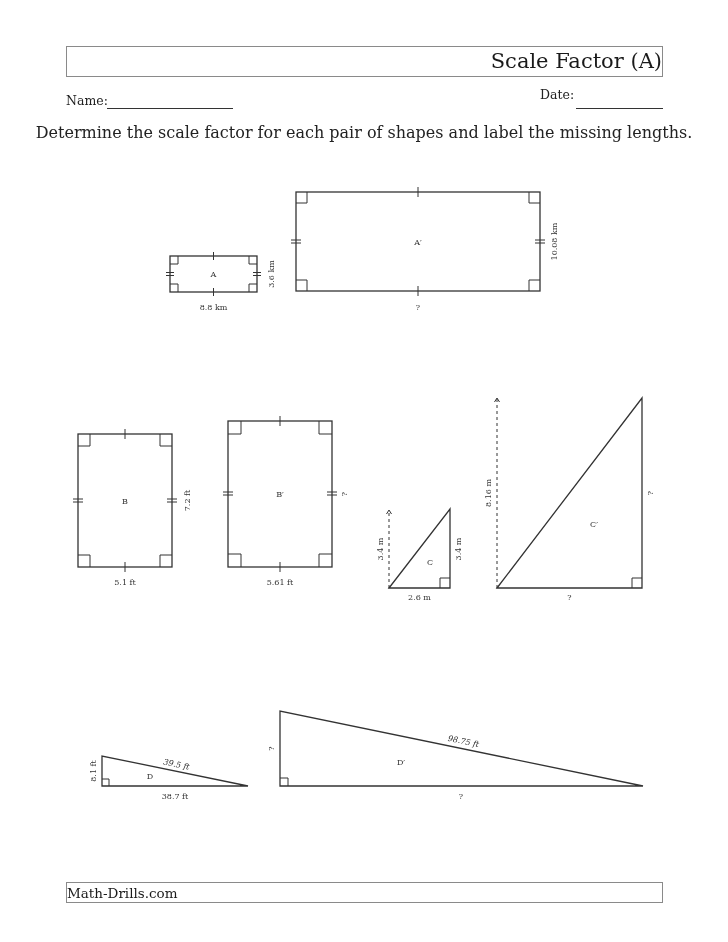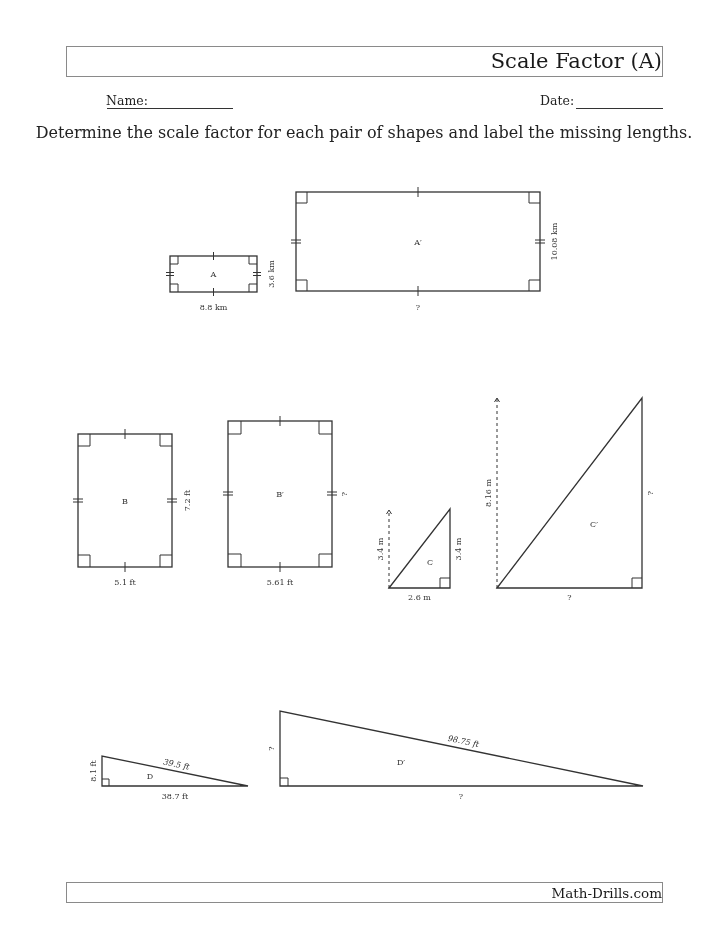--- a/index.html
+++ b/index.html
@@ -6,36 +6,36 @@
     body { width: 728px; height: 942px; position: relative; overflow: hidden;
            font-family: "DejaVu Serif", "Liberation Serif", serif; color: #222; }
     .title-box { position: absolute; left: 66px; top: 46px; width: 595px; height: 29px;
                  border: 1px solid #8a8a8a; text-align: right; }
     .title-text { font-family: "DejaVu Serif", serif; font-size: 21px; line-height: 29px; color: #1a1a1a; }
     .field-label { position: absolute; font-size: 12.5px; color: #222; }
     .field-line { position: absolute; border-bottom: 1px solid #333; height: 0; }
     .instructions { position: absolute; left: 0; width: 728px; top: 123px; text-align: center;
                     font-size: 16px; color: #222; }
     .footer-box { position: absolute; left: 66px; top: 882px; width: 595px; height: 19px;
-                  border: 1px solid #8a8a8a; text-align: right; }
+                  border: 1px solid #8a8a8a; text-align: left; }
     .footer-text { font-size: 13.5px; line-height: 19px; color: #1a1a1a; }
     svg.figures { position: absolute; left: 0; top: 0; }
     svg text { font-family: "DejaVu Serif", "Liberation Serif", serif; font-size: 8px; fill: #333; }
   </style>
 </head>
 <body>
 
 <div class="title-box">
   <span class="title-text">Scale Factor (A)</span>
 </div>
 
-<span class="field-label" style="left:66px; top:93px;margin-left:40px;">Name:</span>
+<span class="field-label" style="left:66px; top:93px;">Name:</span>
 <div class="field-line" style="left:107px; top:108px; width:126px;"></div>
 
-<span class="field-label" style="left:540px; top:93px;">Date:</span>
+<span class="field-label" style="left:540px; top:87px;">Date:</span>
 <div class="field-line" style="left:576px; top:108px; width:87px;"></div>
 
 <div class="instructions">Determine the scale factor for each pair of shapes and label the missing lengths.</div>
 
 <svg class="figures" width="728" height="942" viewBox="0 0 728 942">
   <g fill="none" stroke="#333" stroke-width="1.3">
 
     <g>
       <rect x="170" y="256" width="87" height="36"></rect>
 

